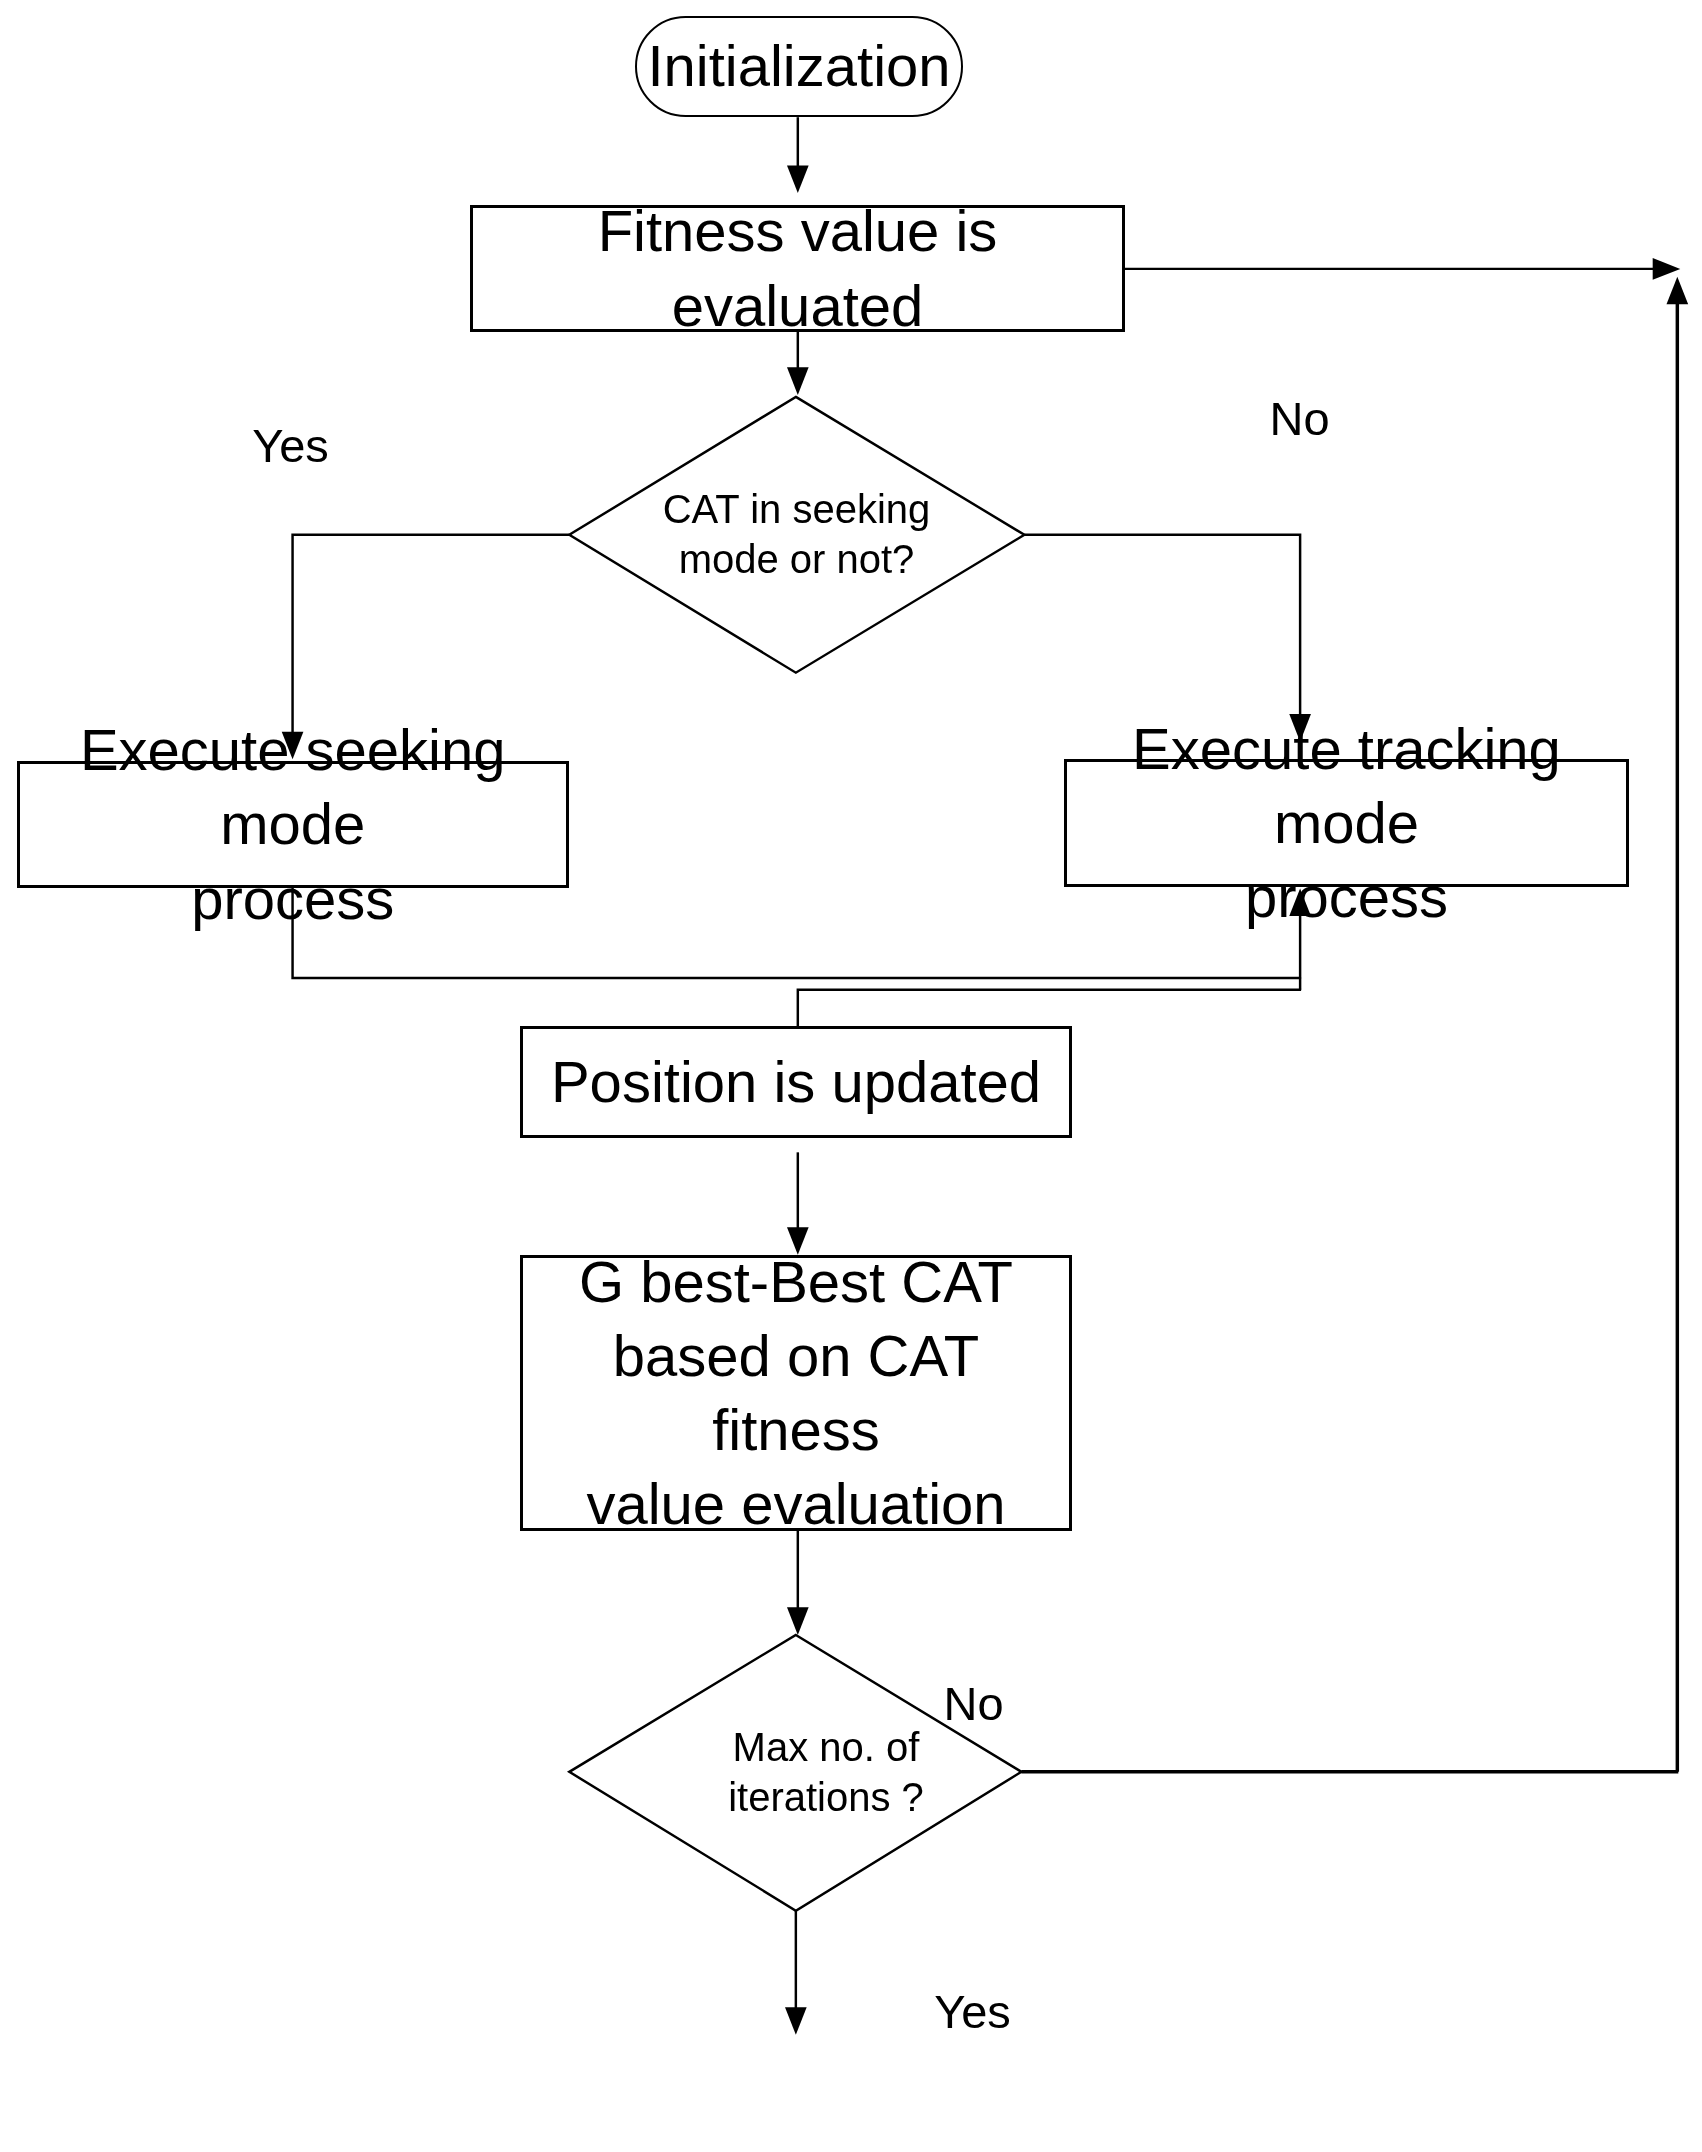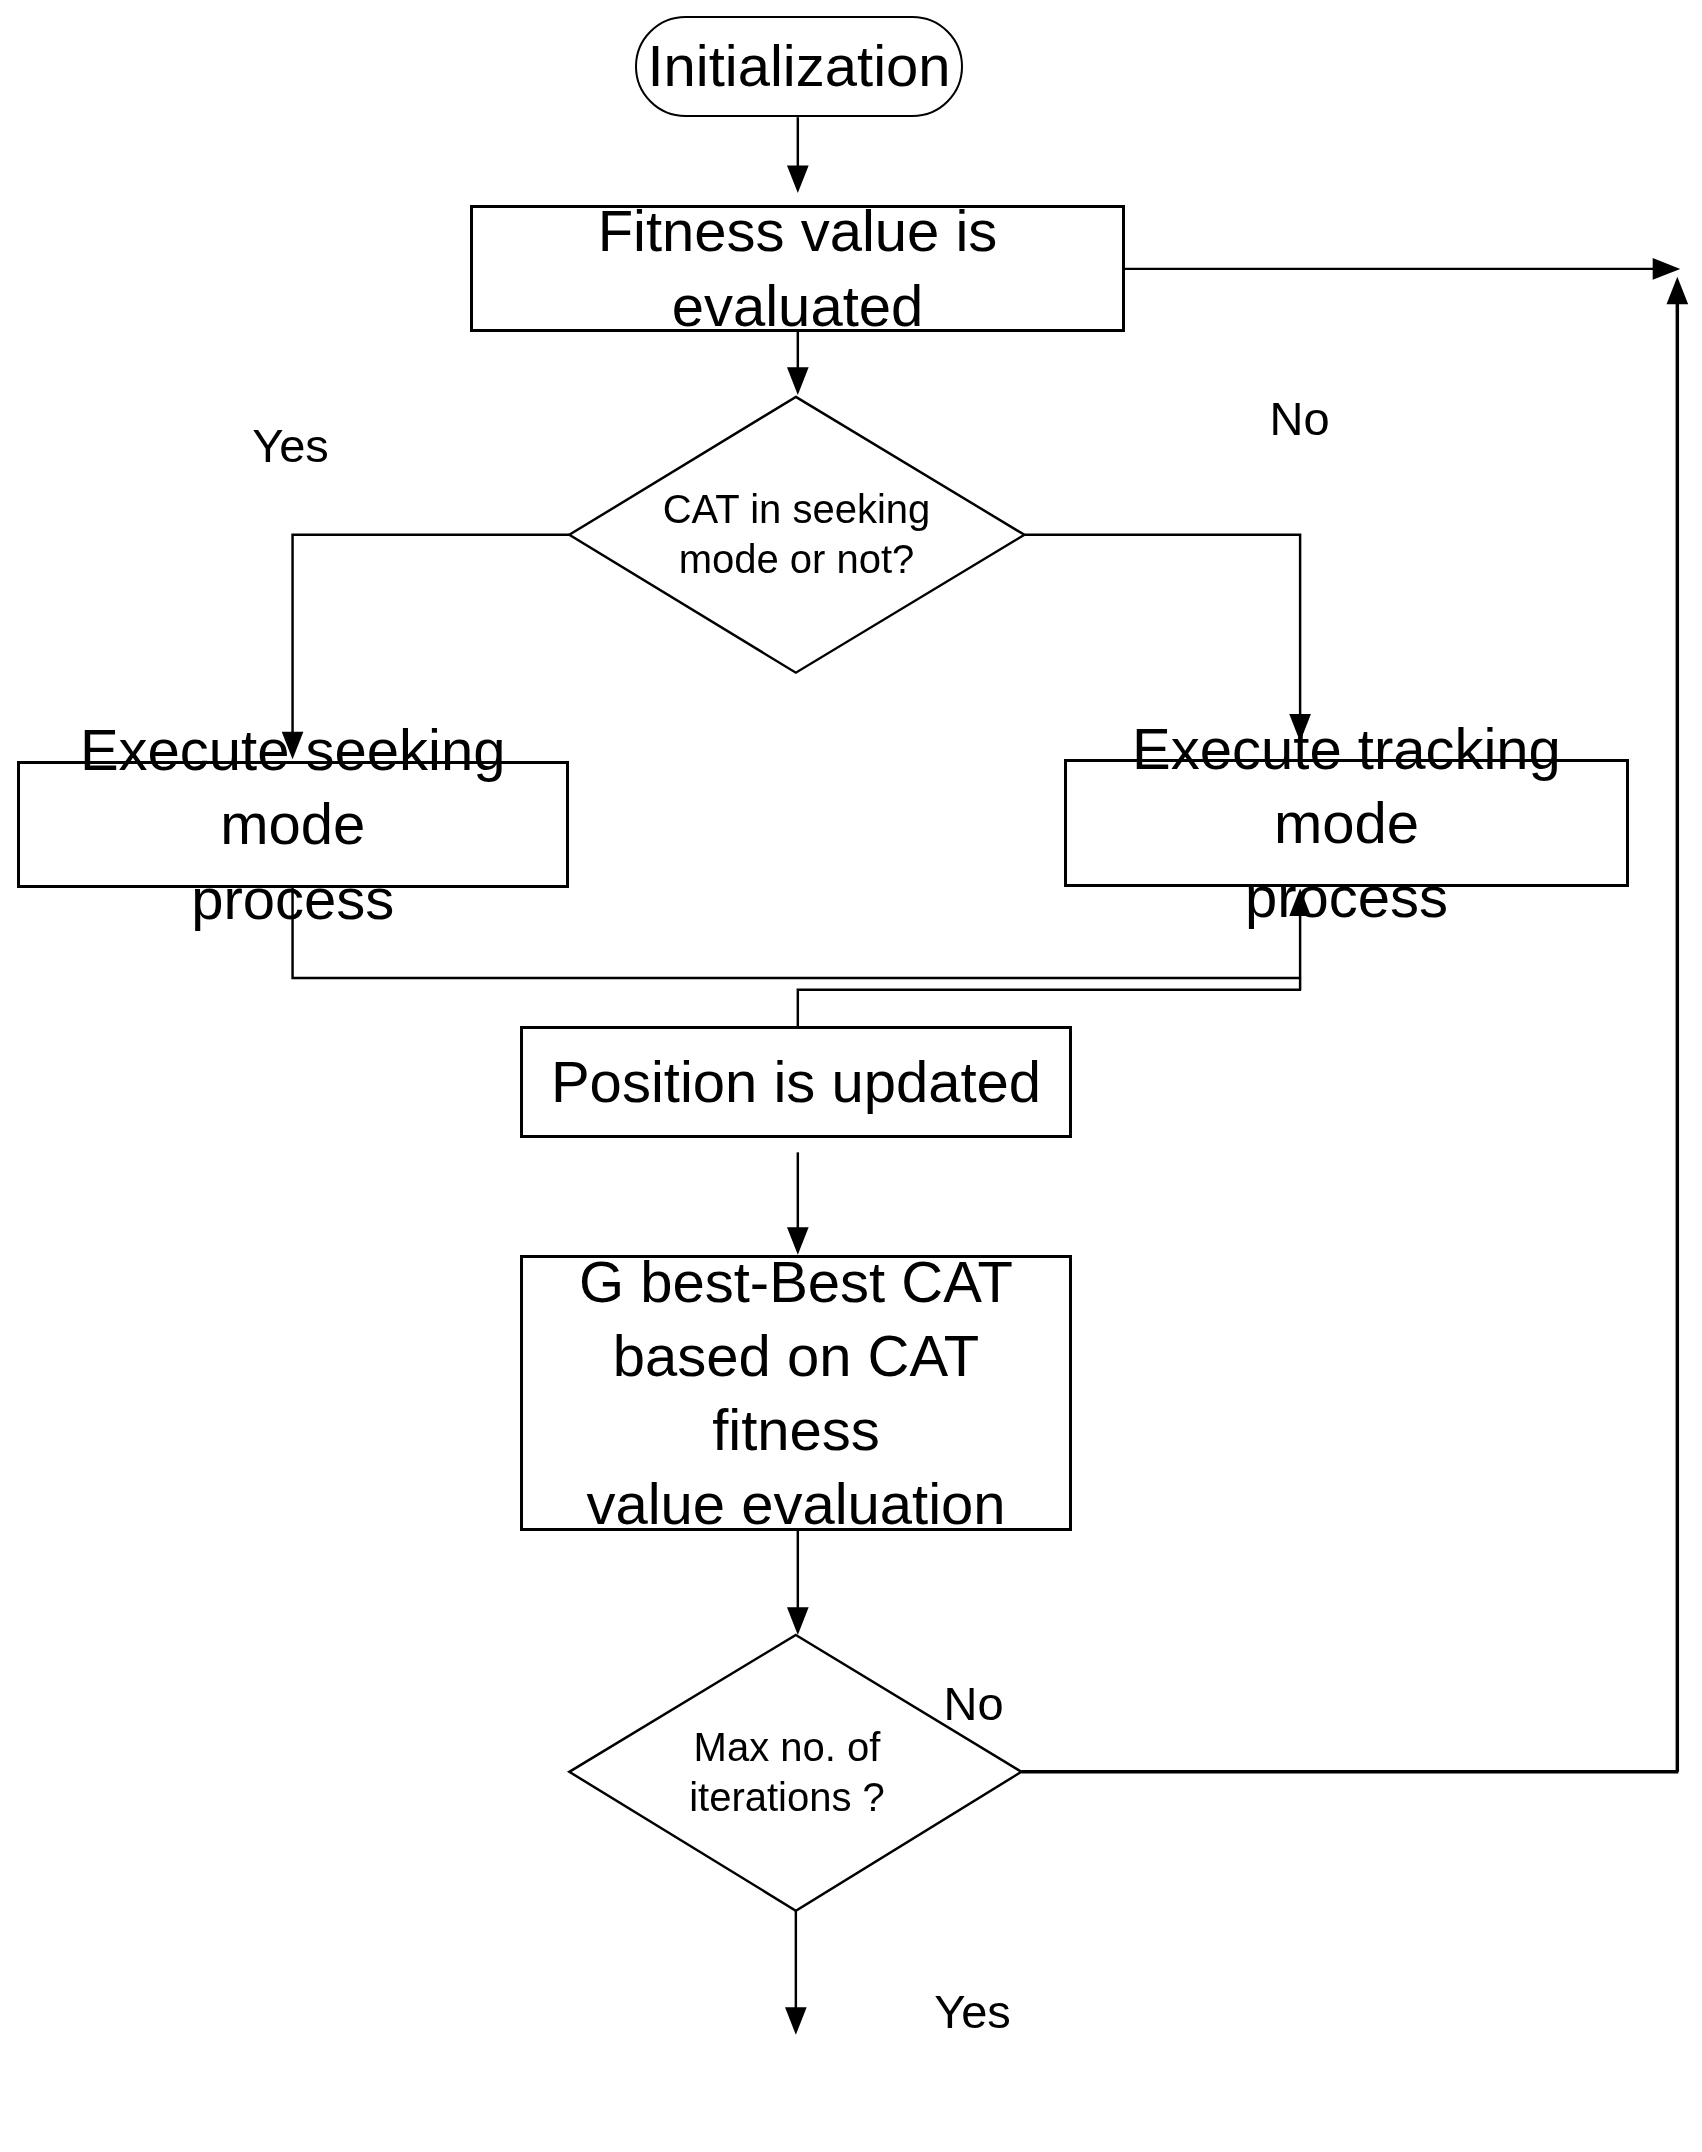--- a/index.html
+++ b/index.html
@@ -141,21 +141,21 @@
   <div class="node" style="left:520px;top:1026px;width:552px;height:112px;">
     <span>Position is updated</span>
   </div>
 
   <div class="node" style="left:520px;top:1255px;width:552px;height:276px;">
     <span>G best-Best CAT</span>
     <span>based on CAT fitness</span>
     <span>value evaluation</span>
   </div>
 
-  <div class="diamond-text" style="left:561px;top:1635px;width:452px;height:276px;">
+  <div class="diamond-text" style="left:600px;top:1635px;width:452px;height:276px;">
     <span>Max no. of</span>
     <span>iterations ?</span>
   </div>
 
   <div class="edge-label" style="left:885px;top:1680px;width:177px;">No</div>
 
   <div class="edge-label" style="left:884px;top:1988px;width:177px;">Yes</div>
 
 
 </div>

